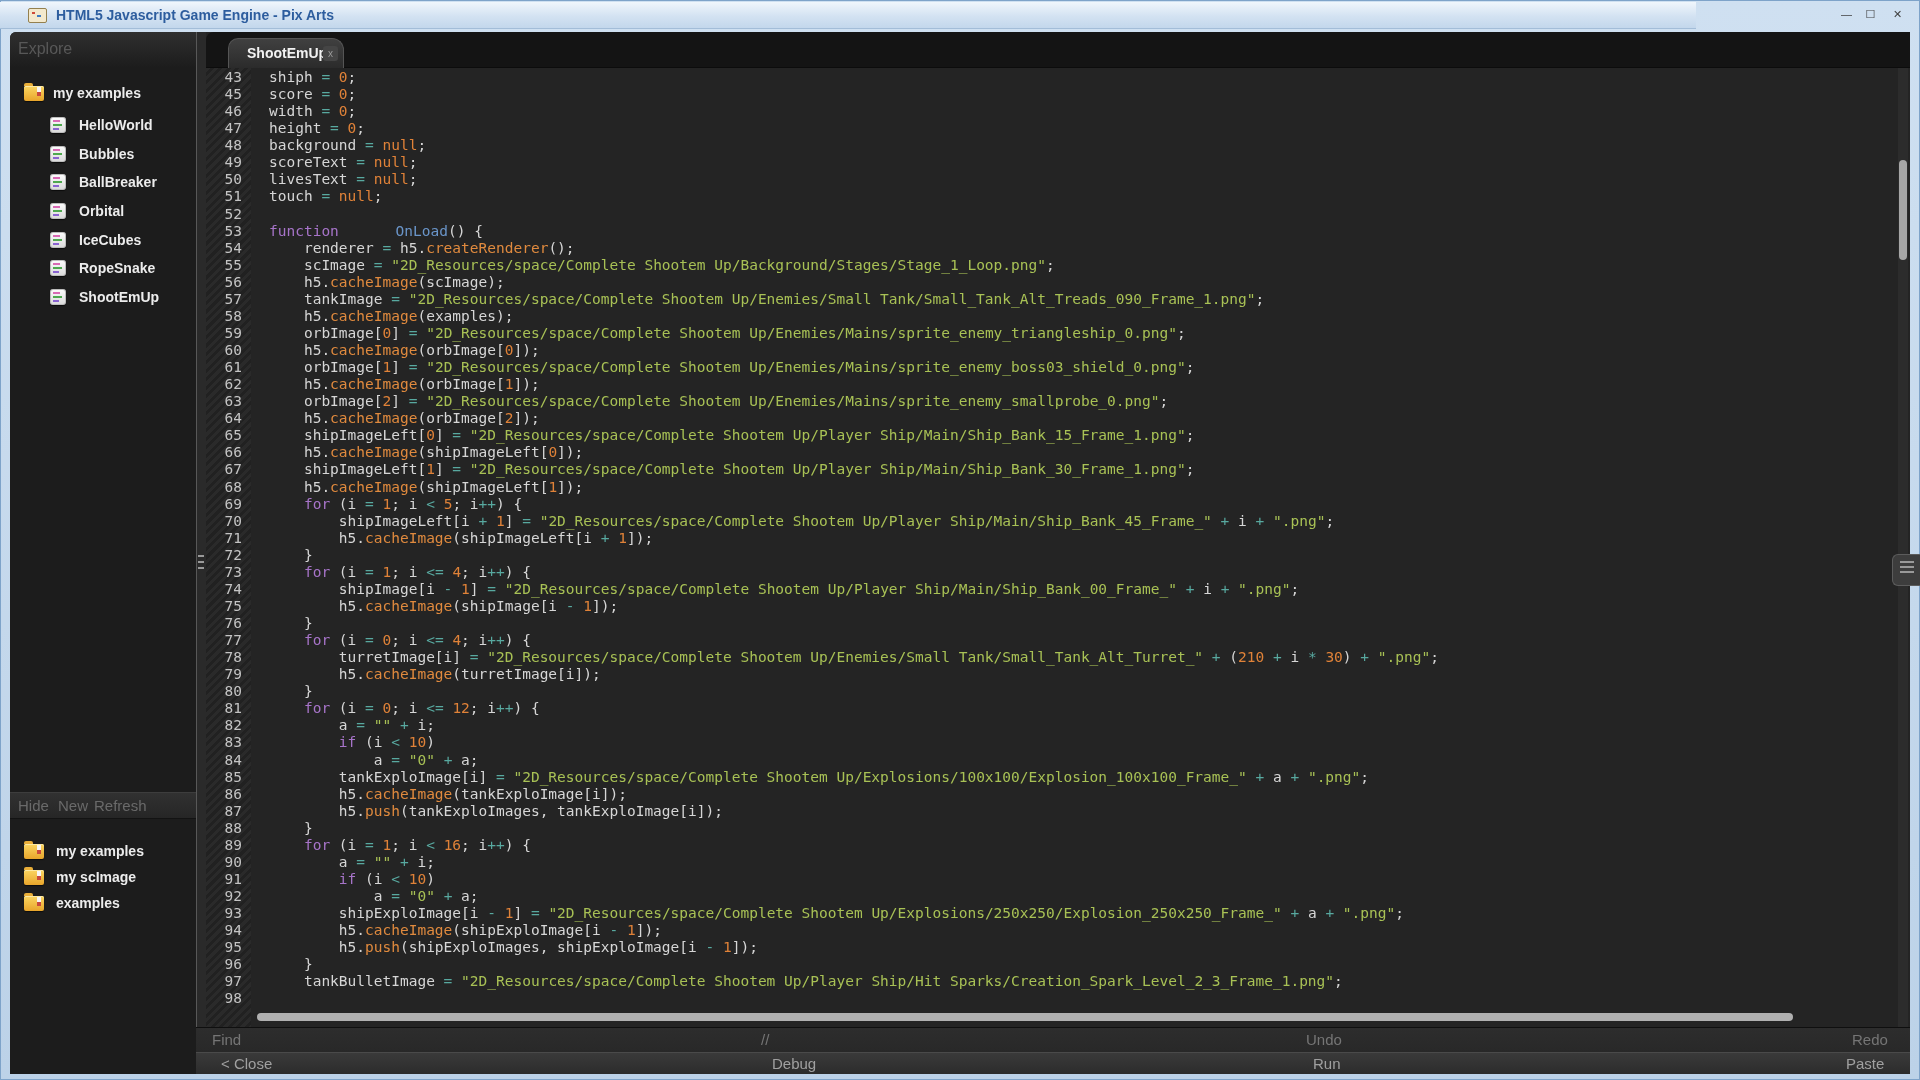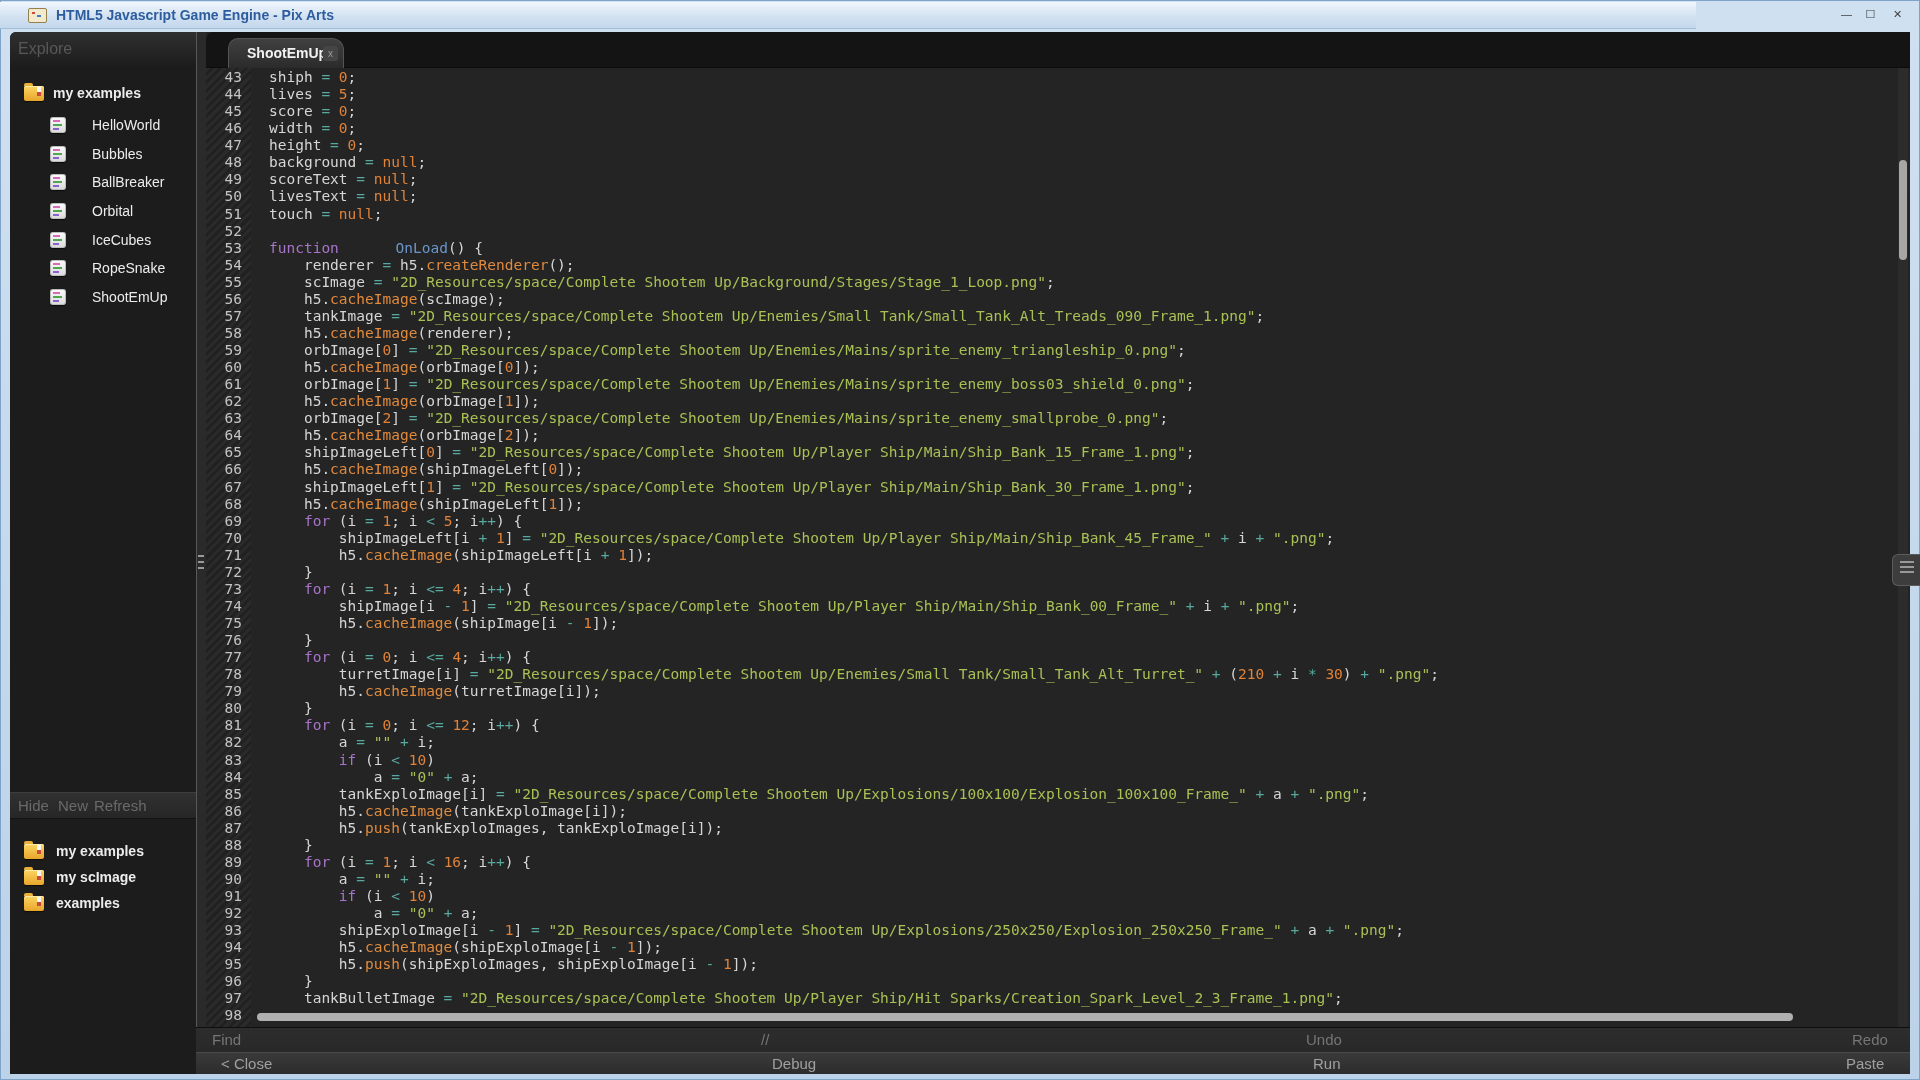--- a/index.html
+++ b/index.html
@@ -25,22 +25,22 @@
   .winbtn.close{left:1889px;}
   
   .sidebar{position:absolute;left:10px;top:32px;width:186px;height:1042px;
     background:#1c1c1c;border-radius:6px 0 0 0;}
   .sb-header{position:absolute;left:10px;top:32px;width:186px;height:36px;
     border-radius:6px 0 0 0;background:linear-gradient(180deg,#2f2f2f,#1c1c1c);
     color:#585858;font-size:16px;line-height:34px;padding-left:8px;box-sizing:border-box;}
   .tree-root{position:absolute;left:24px;top:83px;height:20px;display:flex;align-items:center;gap:9px;
     color:#ececec;font-size:14px;font-weight:bold;}
   #tree-items{position:absolute;left:10px;top:111px;width:186px;}
-  .tree-item{height:28.6px;display:flex;align-items:center;gap:26px;padding-left:40px;
-    color:#ececec;font-size:14px;font-weight:normal;text-align:right;}
+  .tree-item{height:28.6px;display:flex;align-items:center;gap:13px;padding-left:40px;
+    color:#ececec;font-size:14px;font-weight:bold;text-align:right;}
   .file-icon{flex:0 0 16px;width:16px;height:16px;border-radius:3px;
     background:
       linear-gradient(#d96ab5,#d96ab5) 3px 3px/7px 2px no-repeat,
       linear-gradient(#4fa84f,#4fa84f) 3px 7px/9px 2px no-repeat,
       linear-gradient(#8a63d1,#8a63d1) 3px 11px/6px 2px no-repeat,
       linear-gradient(180deg,#fdfdfd,#d9d9d9);
     box-shadow:inset 0 0 0 1px #bdbdbd,0 1px 1px rgba(0,0,0,.6);}
   .folder-icon{position:relative;flex:0 0 20px;width:20px;height:15px;border-radius:2px;
     background:linear-gradient(180deg,#fbd661,#e8a52b);
     box-shadow:inset 0 1px 0 #fdeaa4,0 1px 1px rgba(0,0,0,.55);}
@@ -186,35 +186,34 @@
   <div class="tabstrip"></div>
   <div class="tab">
     <span class="tab-label">ShootEmUp</span>
     <span class="tab-close">x</span>
   </div>
 
   <div class="code-area">
     <div class="gutter-bg"></div>
     <div id="code-lines">
         <div class="cl"><span class="ln">43</span><span class="tk-id">shiph </span><span class="tk-op">=</span><span class="tk-id"> </span><span class="tk-num">0</span><span class="tk-id">;</span></div>
-        <div class="cl"><span class="ln">44</span><span class="tk-id">lives </span><span class="tk-op">=</span><span class="tk-id"> </span><span class="tk-num">5</span><span class="tk-id">;</span></div>
         <div class="cl"><span class="ln">45</span><span class="tk-id">score </span><span class="tk-op">=</span><span class="tk-id"> </span><span class="tk-num">0</span><span class="tk-id">;</span></div>
         <div class="cl"><span class="ln">46</span><span class="tk-id">width </span><span class="tk-op">=</span><span class="tk-id"> </span><span class="tk-num">0</span><span class="tk-id">;</span></div>
         <div class="cl"><span class="ln">47</span><span class="tk-id">height </span><span class="tk-op">=</span><span class="tk-id"> </span><span class="tk-num">0</span><span class="tk-id">;</span></div>
         <div class="cl"><span class="ln">48</span><span class="tk-id">background </span><span class="tk-op">=</span><span class="tk-id"> </span><span class="tk-num">null</span><span class="tk-id">;</span></div>
         <div class="cl"><span class="ln">49</span><span class="tk-id">scoreText </span><span class="tk-op">=</span><span class="tk-id"> </span><span class="tk-num">null</span><span class="tk-id">;</span></div>
         <div class="cl"><span class="ln">50</span><span class="tk-id">livesText </span><span class="tk-op">=</span><span class="tk-id"> </span><span class="tk-num">null</span><span class="tk-id">;</span></div>
         <div class="cl"><span class="ln">51</span><span class="tk-id">touch </span><span class="tk-op">=</span><span class="tk-id"> </span><span class="tk-num">null</span><span class="tk-id">;</span></div>
         <div class="cl"><span class="ln">52</span></div>
         <div class="cl"><span class="ln">53</span><span class="tk-kw">function</span><span class="tk-id"> </span><span class="tk-def">OnLoad</span><span class="tk-id">() {</span></div>
         <div class="cl"><span class="ln">54</span><span class="tk-id">    renderer </span><span class="tk-op">=</span><span class="tk-id"> h5.</span><span class="tk-fn">createRenderer</span><span class="tk-id">();</span></div>
         <div class="cl"><span class="ln">55</span><span class="tk-id">    scImage </span><span class="tk-op">=</span><span class="tk-id"> </span><span class="tk-str">"2D_Resources/space/Complete Shootem Up/Background/Stages/Stage_1_Loop.png"</span><span class="tk-id">;</span></div>
         <div class="cl"><span class="ln">56</span><span class="tk-id">    h5.</span><span class="tk-fn">cacheImage</span><span class="tk-id">(scImage);</span></div>
         <div class="cl"><span class="ln">57</span><span class="tk-id">    tankImage </span><span class="tk-op">=</span><span class="tk-id"> </span><span class="tk-str">"2D_Resources/space/Complete Shootem Up/Enemies/Small Tank/Small_Tank_Alt_Treads_090_Frame_1.png"</span><span class="tk-id">;</span></div>
-        <div class="cl"><span class="ln">58</span><span class="tk-id">    h5.</span><span class="tk-fn">cacheImage</span><span class="tk-id">(renderer);</span></div>
+        <div class="cl"><span class="ln">58</span><span class="tk-id">    h5.</span><span class="tk-fn">cacheImage</span><span class="tk-id">(examples);</span></div>
         <div class="cl"><span class="ln">59</span><span class="tk-id">    orbImage[</span><span class="tk-num">0</span><span class="tk-id">] </span><span class="tk-op">=</span><span class="tk-id"> </span><span class="tk-str">"2D_Resources/space/Complete Shootem Up/Enemies/Mains/sprite_enemy_triangleship_0.png"</span><span class="tk-id">;</span></div>
         <div class="cl"><span class="ln">60</span><span class="tk-id">    h5.</span><span class="tk-fn">cacheImage</span><span class="tk-id">(orbImage[</span><span class="tk-num">0</span><span class="tk-id">]);</span></div>
         <div class="cl"><span class="ln">61</span><span class="tk-id">    orbImage[</span><span class="tk-num">1</span><span class="tk-id">] </span><span class="tk-op">=</span><span class="tk-id"> </span><span class="tk-str">"2D_Resources/space/Complete Shootem Up/Enemies/Mains/sprite_enemy_boss03_shield_0.png"</span><span class="tk-id">;</span></div>
         <div class="cl"><span class="ln">62</span><span class="tk-id">    h5.</span><span class="tk-fn">cacheImage</span><span class="tk-id">(orbImage[</span><span class="tk-num">1</span><span class="tk-id">]);</span></div>
         <div class="cl"><span class="ln">63</span><span class="tk-id">    orbImage[</span><span class="tk-num">2</span><span class="tk-id">] </span><span class="tk-op">=</span><span class="tk-id"> </span><span class="tk-str">"2D_Resources/space/Complete Shootem Up/Enemies/Mains/sprite_enemy_smallprobe_0.png"</span><span class="tk-id">;</span></div>
         <div class="cl"><span class="ln">64</span><span class="tk-id">    h5.</span><span class="tk-fn">cacheImage</span><span class="tk-id">(orbImage[</span><span class="tk-num">2</span><span class="tk-id">]);</span></div>
         <div class="cl"><span class="ln">65</span><span class="tk-id">    shipImageLeft[</span><span class="tk-num">0</span><span class="tk-id">] </span><span class="tk-op">=</span><span class="tk-id"> </span><span class="tk-str">"2D_Resources/space/Complete Shootem Up/Player Ship/Main/Ship_Bank_15_Frame_1.png"</span><span class="tk-id">;</span></div>
         <div class="cl"><span class="ln">66</span><span class="tk-id">    h5.</span><span class="tk-fn">cacheImage</span><span class="tk-id">(shipImageLeft[</span><span class="tk-num">0</span><span class="tk-id">]);</span></div>
         <div class="cl"><span class="ln">67</span><span class="tk-id">    shipImageLeft[</span><span class="tk-num">1</span><span class="tk-id">] </span><span class="tk-op">=</span><span class="tk-id"> </span><span class="tk-str">"2D_Resources/space/Complete Shootem Up/Player Ship/Main/Ship_Bank_30_Frame_1.png"</span><span class="tk-id">;</span></div>
         <div class="cl"><span class="ln">68</span><span class="tk-id">    h5.</span><span class="tk-fn">cacheImage</span><span class="tk-id">(shipImageLeft[</span><span class="tk-num">1</span><span class="tk-id">]);</span></div>

